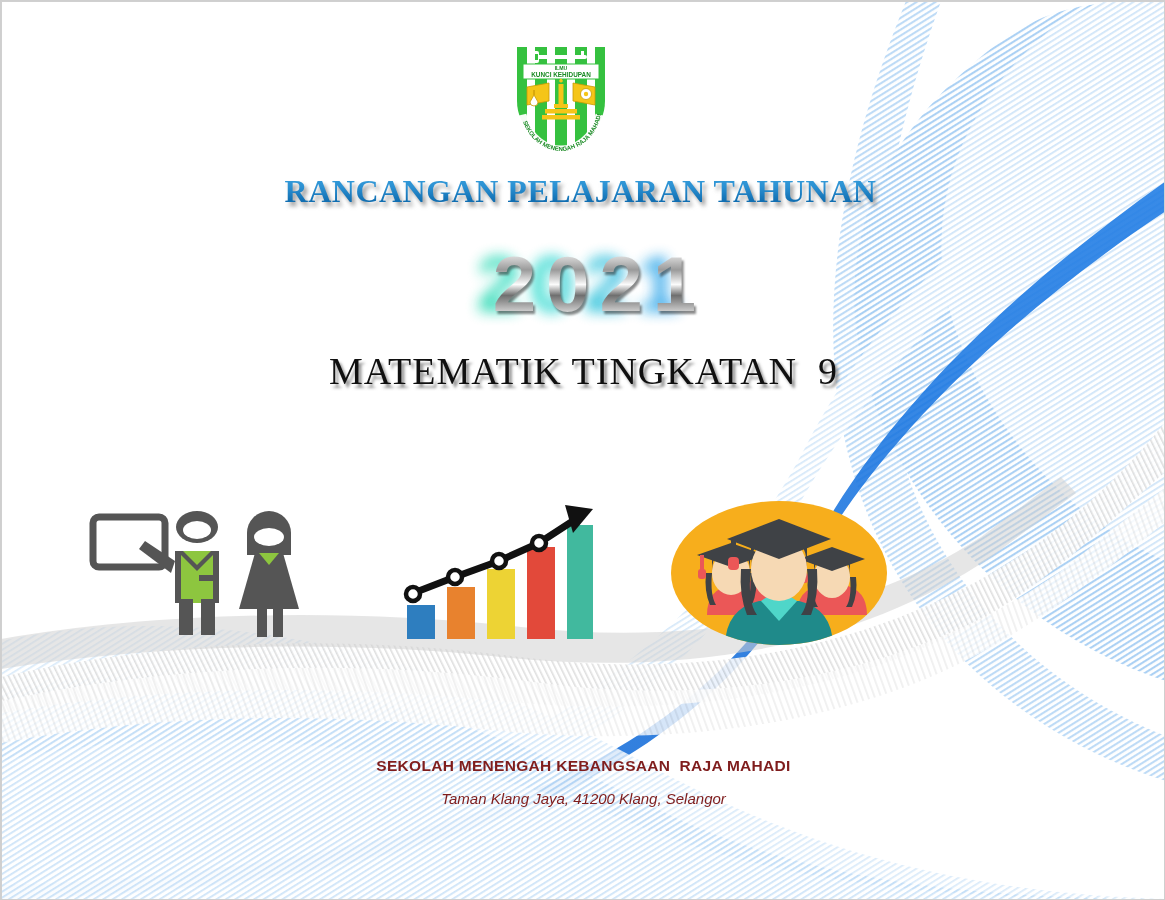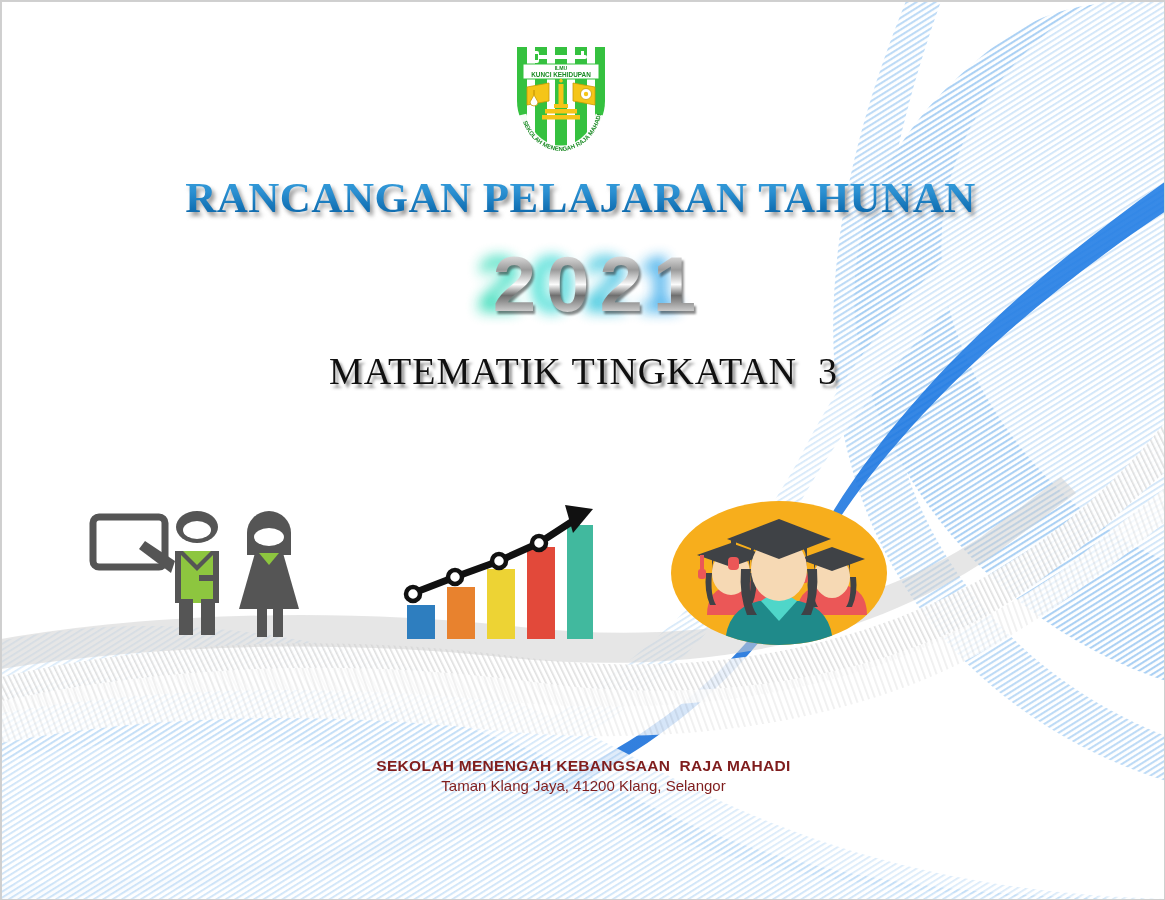--- a/index.html
+++ b/index.html
@@ -21,21 +21,21 @@
 
   
   .crest{position:absolute;left:500px;top:36px;width:120px;height:118px;}
 
   
   .title-main{
     position:absolute;left:0;top:172px;width:1159px;
     text-align:center;
     font-family:"Liberation Serif",serif;
     font-weight:bold;
-    font-size:43px;
+    font-size:32px;
     letter-spacing:0.5px;
     background:linear-gradient(180deg,#3aa3de 0%,#2b90d2 38%,#1372b5 72%,#0b5ea0 100%);
     -webkit-background-clip:text;background-clip:text;
     color:transparent;-webkit-text-fill-color:transparent;
     filter:drop-shadow(3px 4px 2px rgba(120,120,120,0.75));
     white-space:nowrap;
   }
 
   
   .year-wrap{
@@ -87,21 +87,21 @@
     position:absolute;left:0;top:756px;width:1165px;text-align:center;
     color:#7f1d1d;
   }
   .footer-school{
     font-family:"Liberation Sans",sans-serif;
     font-weight:bold;font-size:15.5px;letter-spacing:.3px;
     white-space:pre;
   }
   .footer-addr{
     font-family:"Liberation Sans",sans-serif;
-    font-size:15px;margin-top:2px;
+    font-style:italic;font-size:15px;margin-top:15px;
   }
   .footer-contact{
     font-family:"Liberation Sans",sans-serif;
     font-style:italic;font-size:13.5px;margin-top:2px;
     white-space:pre;
   }
 </style>
 </head>
 <body>
 
@@ -263,21 +263,21 @@
     </svg>
   </div>
 
   <div class="title-main">RANCANGAN PELAJARAN TAHUNAN</div>
 
   <div class="year-wrap">
     <div class="year-glow">2021</div>
     <div class="year-chrome">2021</div>
   </div>
 
-  <div class="subject">MATEMATIK TINGKATAN  3</div>
+  <div class="subject">MATEMATIK TINGKATAN  9</div>
 
   <div class="ill-teachers">
     <svg viewBox="0 0 240 150" width="240" height="150">
 
       <g>
         <rect x="4" y="18" width="72" height="50" rx="6" fill="#ffffff" stroke="#555555" stroke-width="7"></rect>
       </g>
 
       <g fill="#555555">
 

